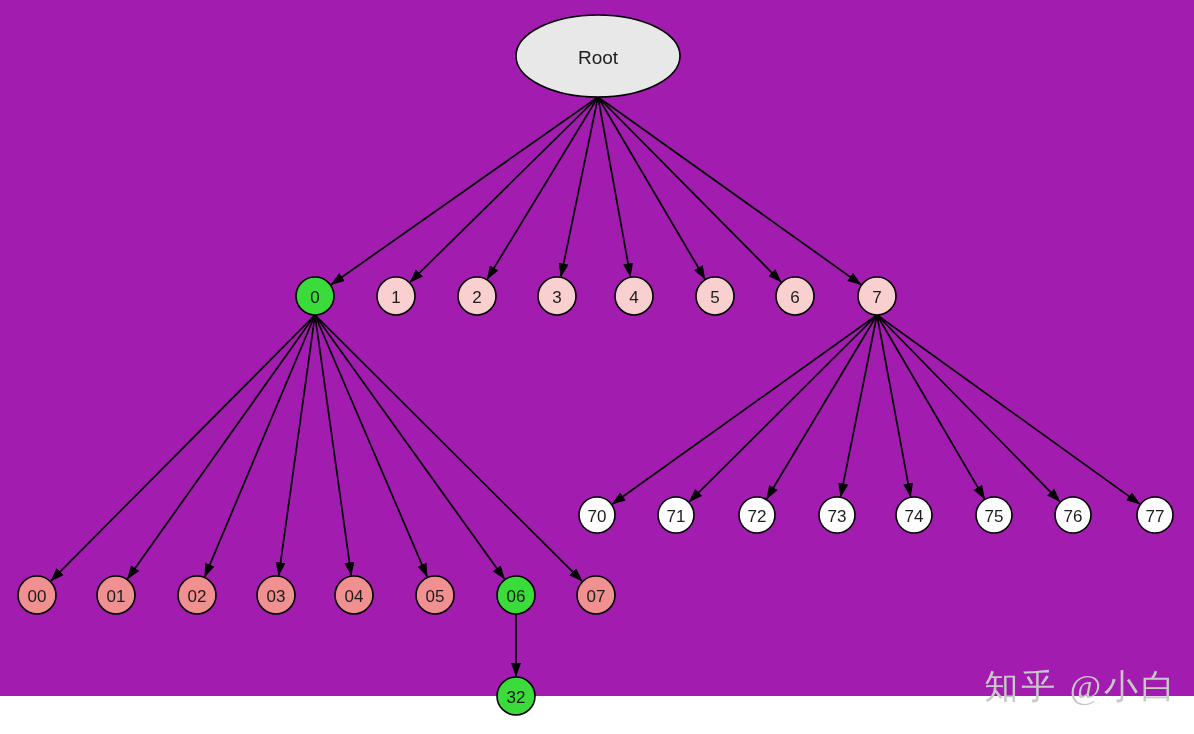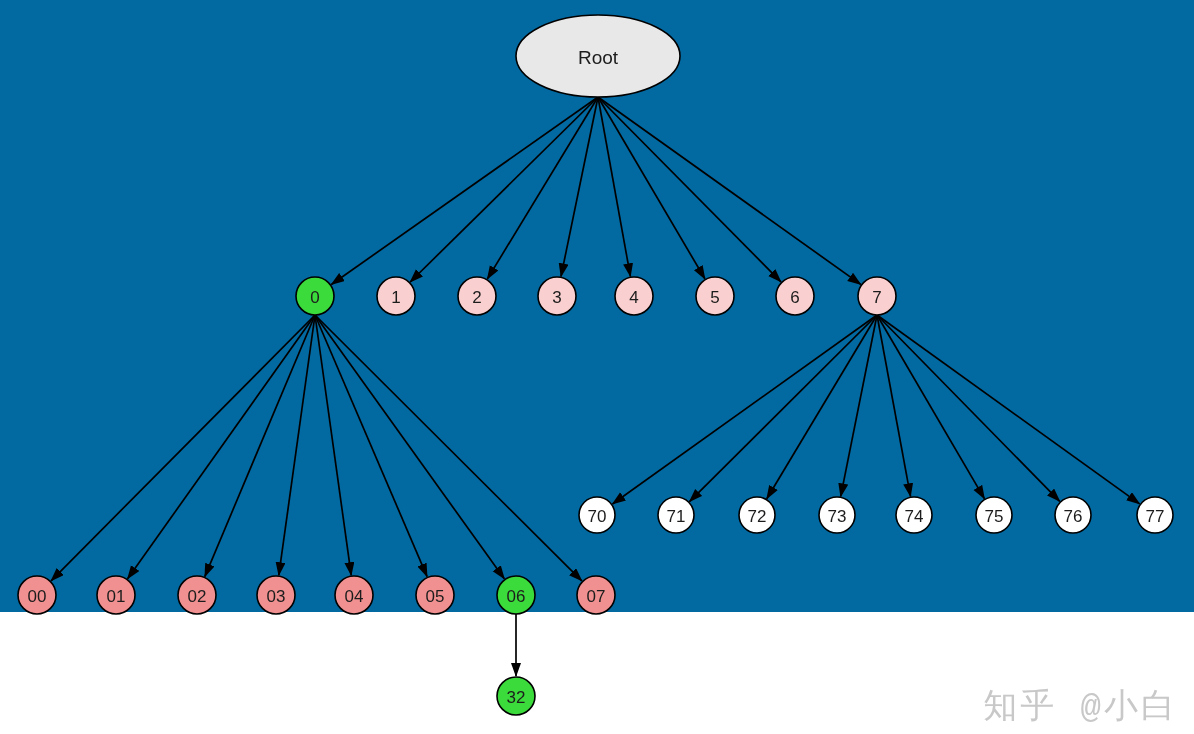--- a/index.html
+++ b/index.html
@@ -7,22 +7,22 @@
     padding: 0;
     background: #ffffff;
     width: 1194px;
     height: 734px;
     overflow: hidden;
     font-family: "Liberation Sans", sans-serif;
   }
   .canvas {
     position: relative;
     width: 1194px;
-    height: 612px;
-    background: #0369a1;
+    height: 696px;
+    background: #a21caf;
   }
   svg { display: block; }
   .edge {
     stroke: #000000;
     stroke-width: 1.7;
   }
   .node-shape {
     stroke: #000000;
     stroke-width: 1.6;
   }
@@ -31,26 +31,26 @@
     font-size: 17px;
     fill: #1c1c1c;
     text-anchor: middle;
     dominant-baseline: central;
   }
   .root-label {
     font-size: 19px;
   }
   .watermark {
     position: absolute;
-    top: 683px;
+    top: 664px;
     right: 16px;
     font-size: 34px;
     color: #c8c8c8;
     letter-spacing: 3px;
-    font-family: Liberation Mono, monospace;
+    font-family: Liberation Serif, serif;
     user-select: none;
   }
 </style>
 </head>
 <body>
 
 <div class="canvas">
   <svg id="tree-svg" width="1194" height="734" viewBox="0 0 1194 734">
     <defs>
       <marker id="arrowhead" markerUnits="userSpaceOnUse" markerWidth="15" markerHeight="11" refX="13" refY="5" orient="auto">

